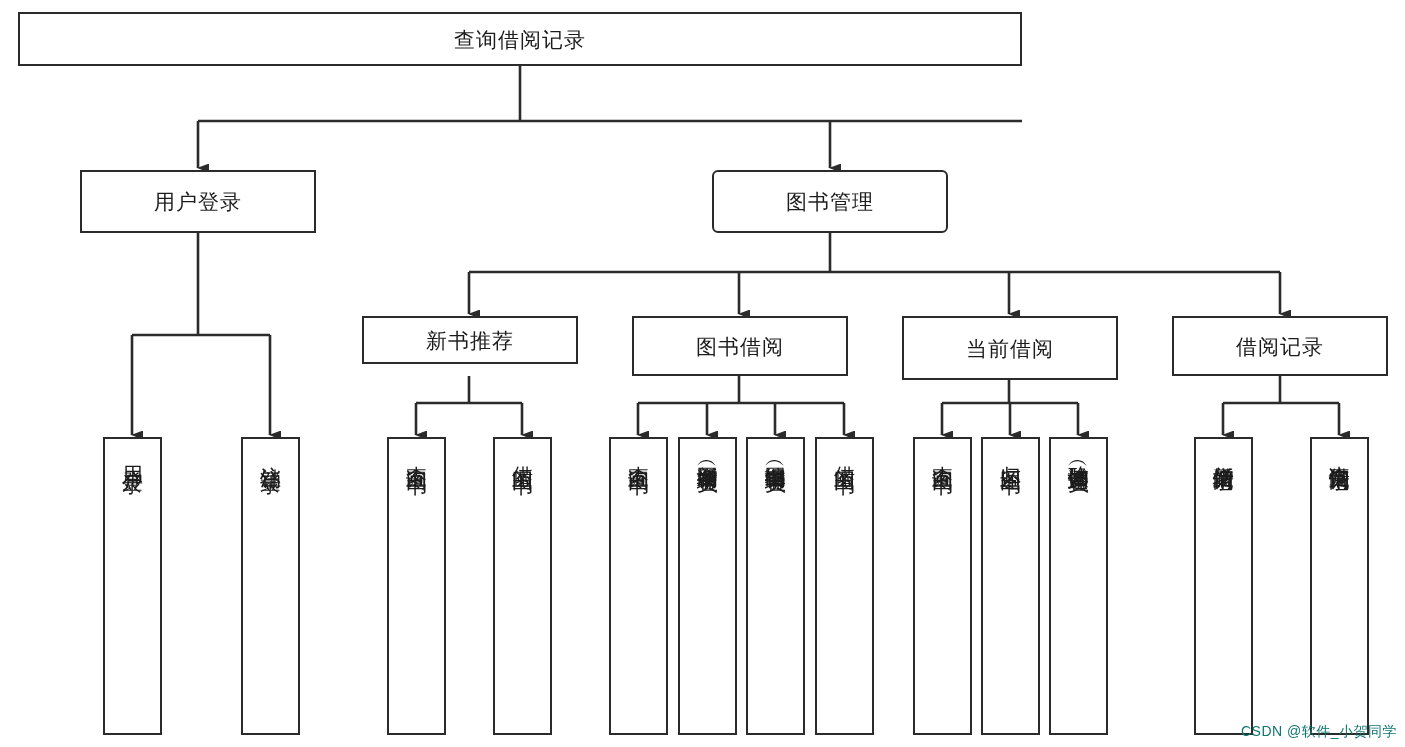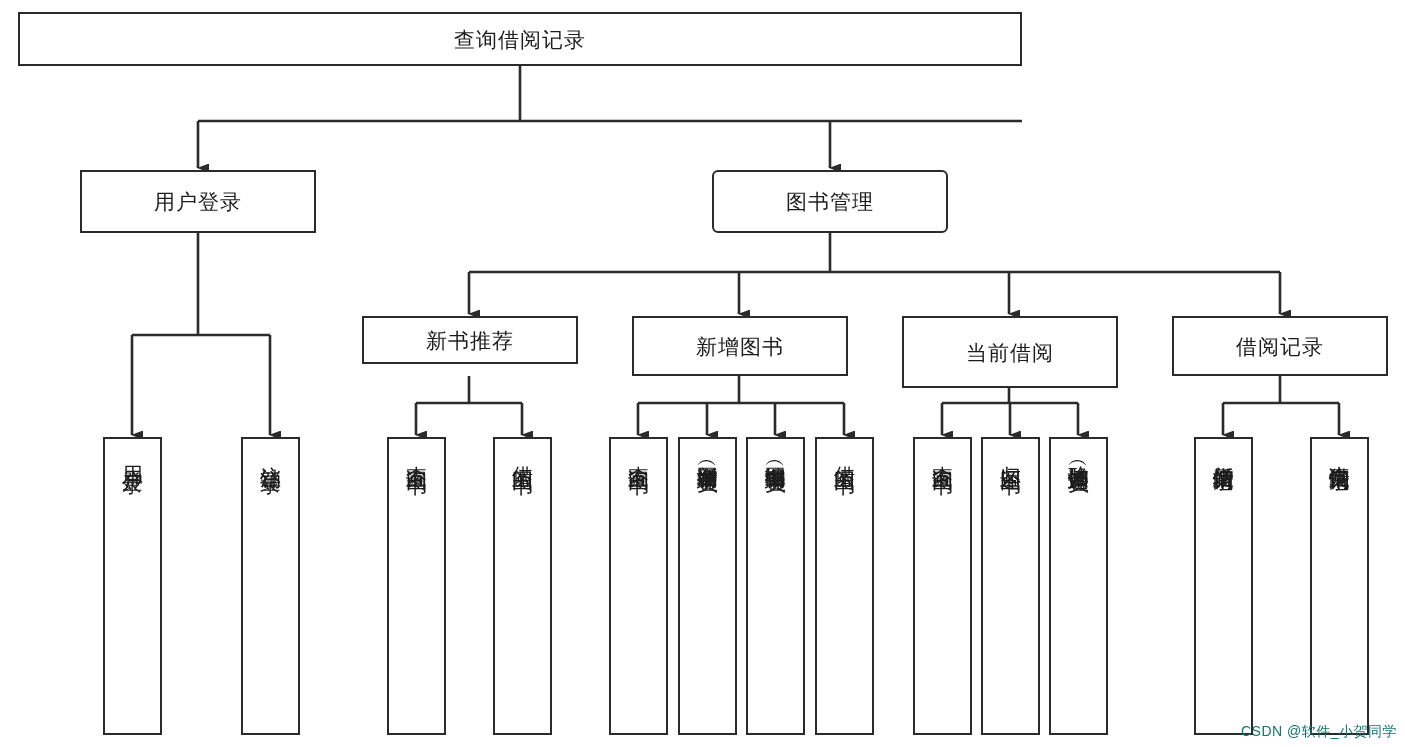--- a/index.html
+++ b/index.html
@@ -116,23 +116,23 @@
   </svg>
 
   <div class="node horiz" style="left:18px; top:12px; width:1004px; height:54px;">查询借阅记录</div>
 
   <div class="node horiz" style="left:80px; top:170px; width:236px; height:63px;">用户登录</div>
 
   <div class="node horiz" style="left:712px; top:170px; width:236px; height:63px;border-radius:6px;">图书管理</div>
 
   <div class="node horiz" style="left:362px; top:316px; width:216px; height:48px;">新书推荐</div>
 
-  <div class="node horiz" style="left:632px; top:316px; width:216px; height:60px;">新增图书</div>
+  <div class="node horiz" style="left:632px; top:316px; width:216px; height:60px;">图书借阅</div>
 
-  <div class="node horiz" style="left:902px; top:316px; width:216px; height:72px;">当前借阅</div>
+  <div class="node horiz" style="left:902px; top:316px; width:216px; height:64px;">当前借阅</div>
 
   <div class="node horiz" style="left:1172px; top:316px; width:216px; height:60px;">借阅记录</div>
 
   <div class="node vert" style="left:103px; top:437px; width:59px; height:298px;">
     <span class="vtext">用户登录</span>
   </div>
   <div class="node vert" style="left:241px; top:437px; width:59px; height:298px;">
     <span class="vtext">注销登录</span>
   </div>
 

